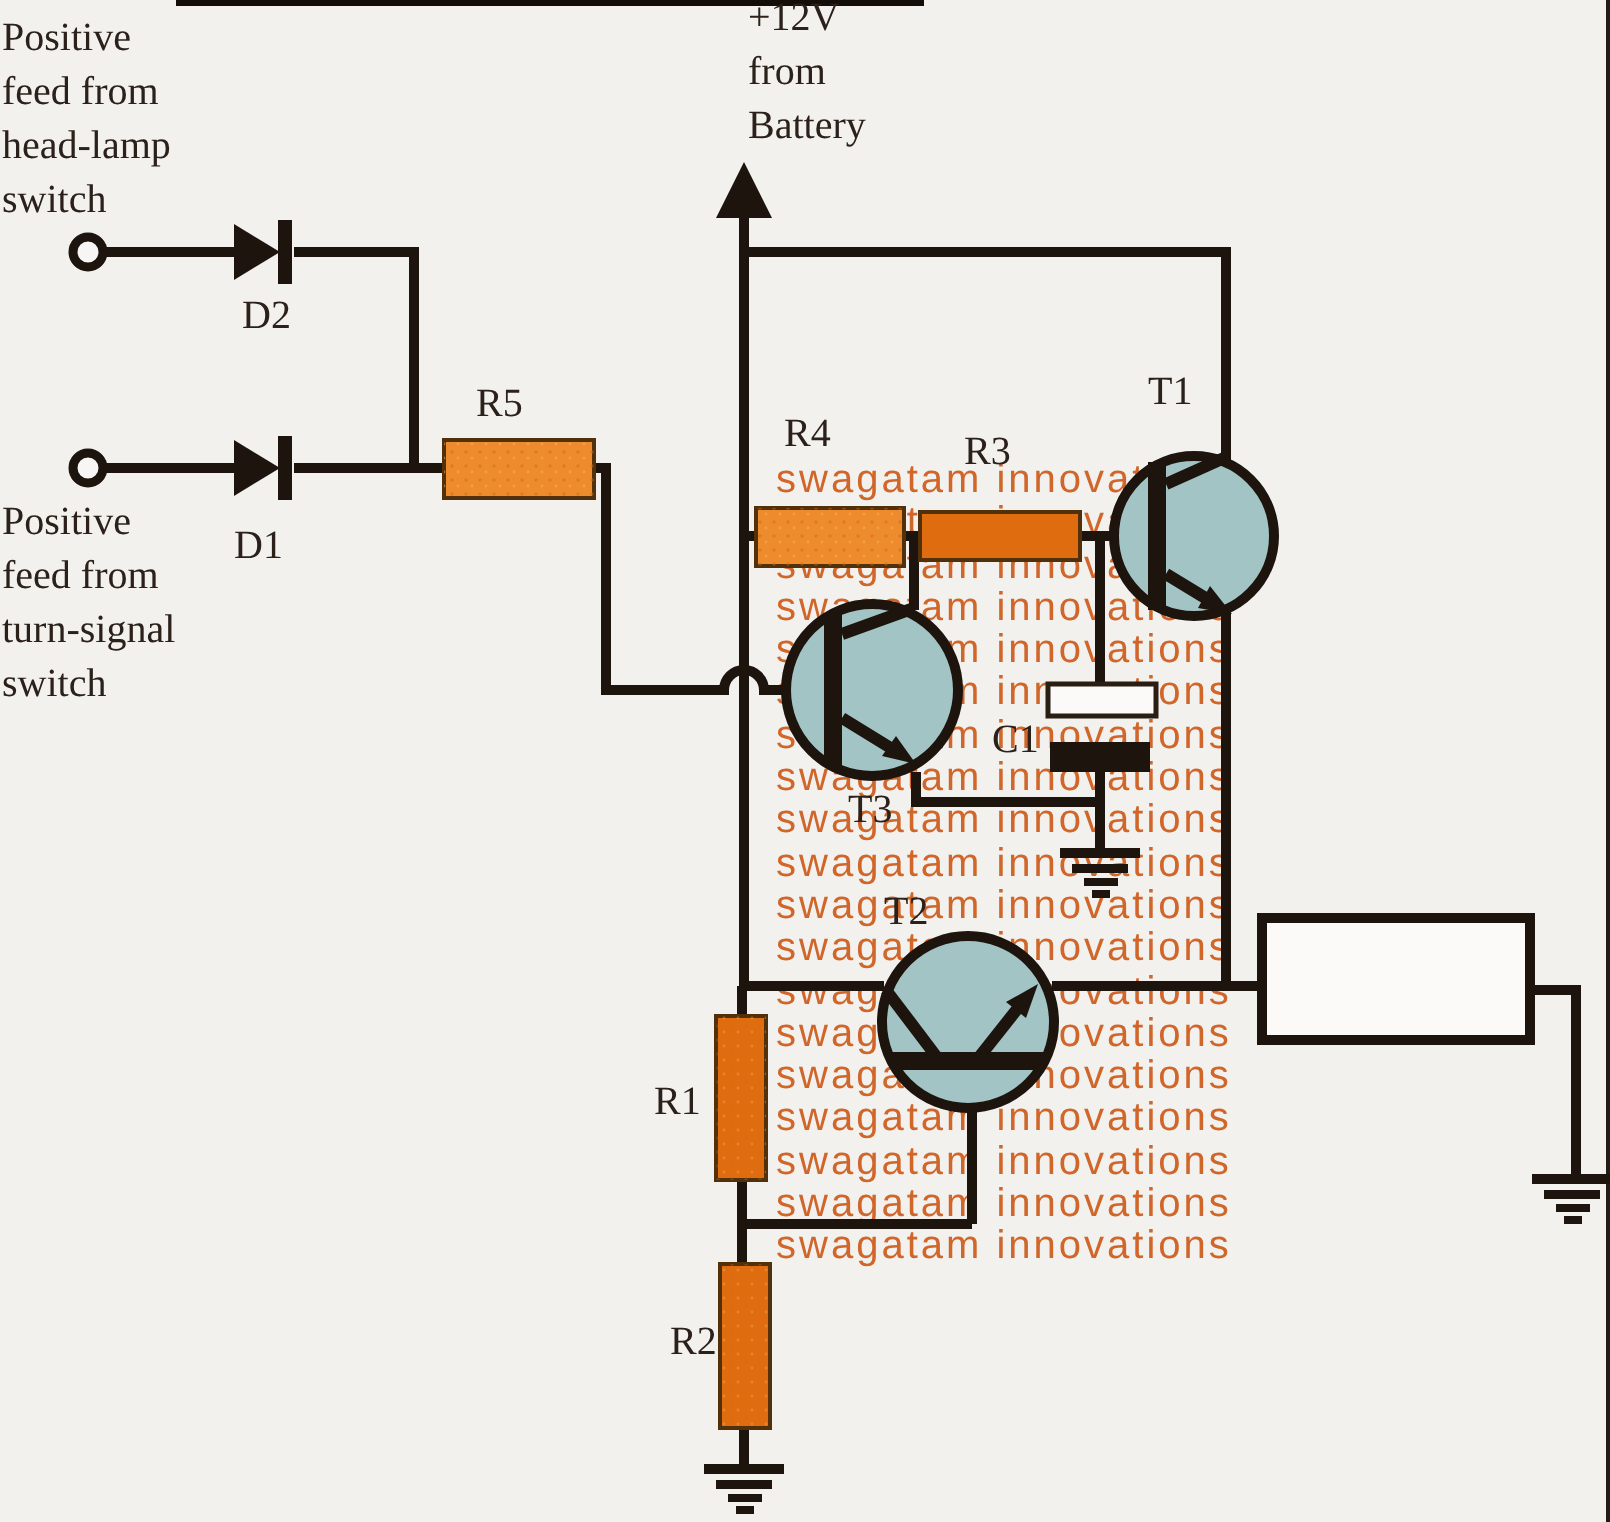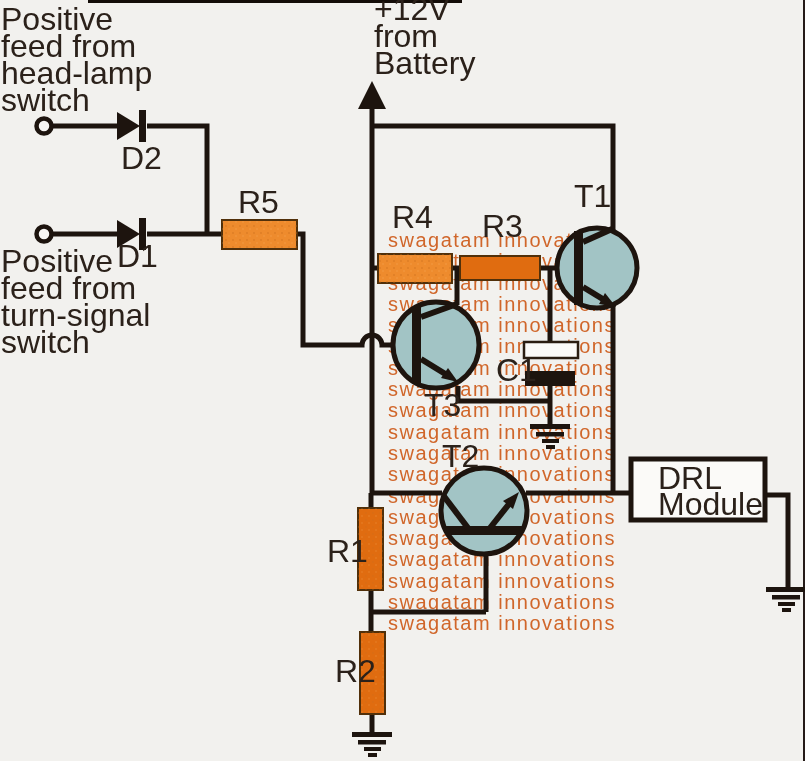--- a/index.html
+++ b/index.html
@@ -8,22 +8,22 @@
     --wm:#cf5f20; --txt:#2b211a;
   }
   html,body{margin:0;padding:0;}
   body{width:805px;height:761px;background:var(--bg);}
   .canvas{position:relative;width:805px;height:761px;overflow:hidden;
           background:var(--bg);font-family:"Liberation Sans",sans-serif;}
   .watermark{position:absolute;left:388px;top:230px;z-index:1;color:var(--wm);
              font-size:20px;line-height:21.3px;letter-spacing:1.5px;
              white-space:nowrap;opacity:.95;}
   svg.circuit{position:absolute;left:0;top:0;z-index:2;}
-  .lbl{position:absolute;z-index:3;color:var(--txt);font-size:32px;
-       line-height:27px;white-space:pre-line;}
+  .lbl{position:absolute;z-index:3;color:var(--txt);font-size:20px;
+       line-height:27px;white-space:pre-line;font-family:Liberation Serif, serif;}
   .drl-text{line-height:26px;}
   .wire{stroke:var(--wire);stroke-width:5;fill:none;}
   .inner{stroke:var(--wire);stroke-width:6;fill:none;}
   .fillw{fill:var(--wire);}
   .tr-body{fill:var(--tr);stroke:var(--wire);stroke-width:5;}
   .res{stroke:var(--res-border);stroke-width:2;}
   .res.light{fill:var(--res-light);}
   .res.dark{fill:var(--res-dark);}
   .terminal{fill:#f7f6f4;stroke:var(--wire);stroke-width:4.5;}
   .boxw{fill:#fbfaf8;stroke:var(--wire);stroke-width:5;}
@@ -183,25 +183,23 @@
 feed from
 head-lamp
 switch</div>
   <div class="lbl" style="left:1px;top:248px;">Positive
 feed from
 turn-signal
 switch</div>
   <div class="lbl" style="left:374px;top:-4px;">+12V
 from
 Battery</div>
-  <div class="lbl drl-text" style="left:658px;top:465px;">DRL
-Module</div>
 
   <div class="lbl" style="left:121px;top:145px;">D2</div>
-  <div class="lbl" style="left:117px;top:243px;">D1</div>
+  <div class="lbl" style="left:117px;top:260px;">D1</div>
   <div class="lbl" style="left:238px;top:189px;">R5</div>
   <div class="lbl" style="left:392px;top:204px;">R4</div>
   <div class="lbl" style="left:482px;top:213px;">R3</div>
   <div class="lbl" style="left:574px;top:183px;">T1</div>
   <div class="lbl" style="left:404px;top:392px;margin-left:20px;">T3</div>
   <div class="lbl" style="left:496px;top:357px;">C1</div>
   <div class="lbl" style="left:442px;top:443px;">T2</div>
   <div class="lbl" style="left:327px;top:538px;">R1</div>
   <div class="lbl" style="left:335px;top:658px;">R2</div>
 </div>

